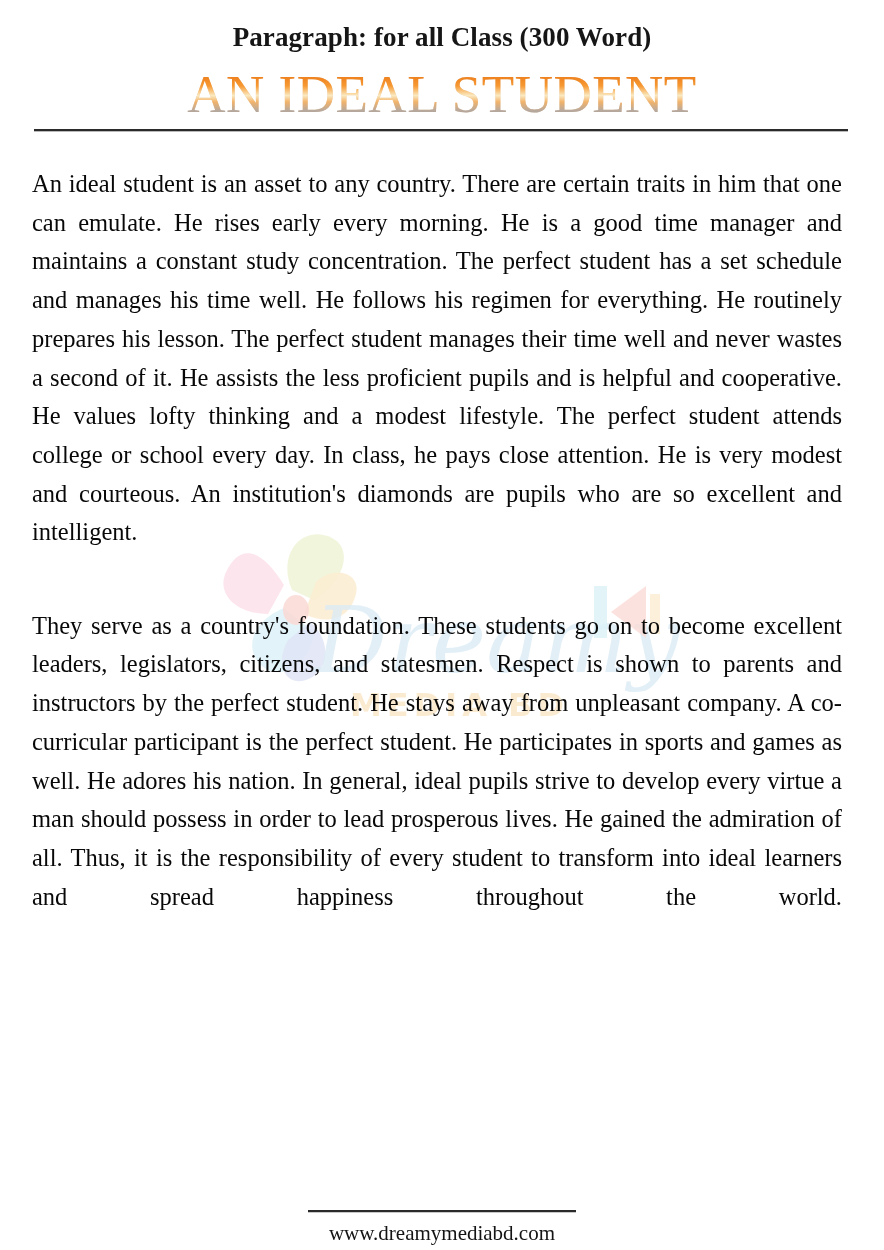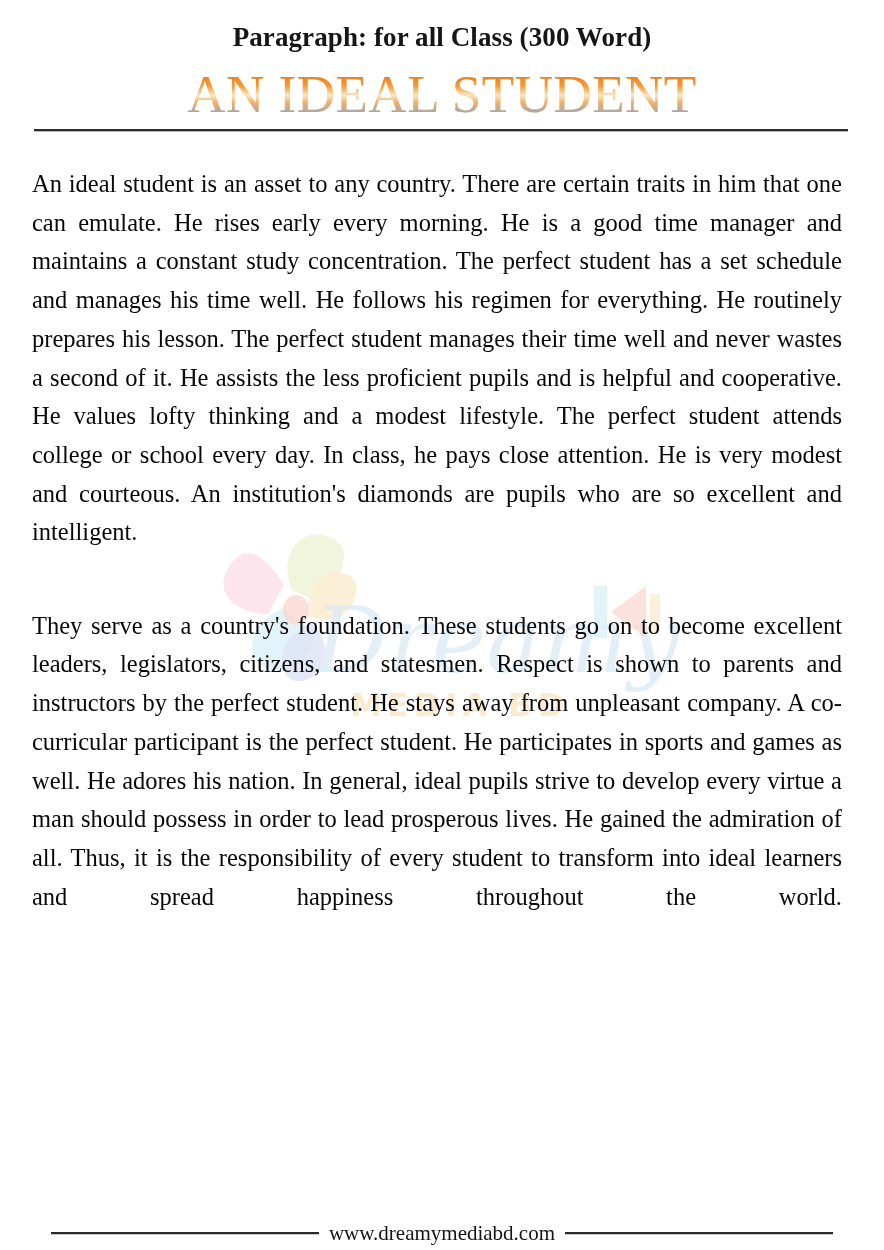--- a/index.html
+++ b/index.html
@@ -125,20 +125,21 @@
     position: absolute;
     left: 0;
     top: 1216px;
     width: 884px;
     height: 34px;
     display: flex;
     align-items: center;
     justify-content: center;
     gap: 10px;
     z-index: 2;
+    flex-direction: column;
   }
   .footer-rule {
     height: 0;
     border-top: 2px solid #2a2a2a;
     border-bottom: 1px solid #c8c8c8;
     flex: 0 0 auto;
   }
   .footer-rule.left  { width: 268px; }
   .footer-rule.right { width: 268px; }
   .footer-text {

